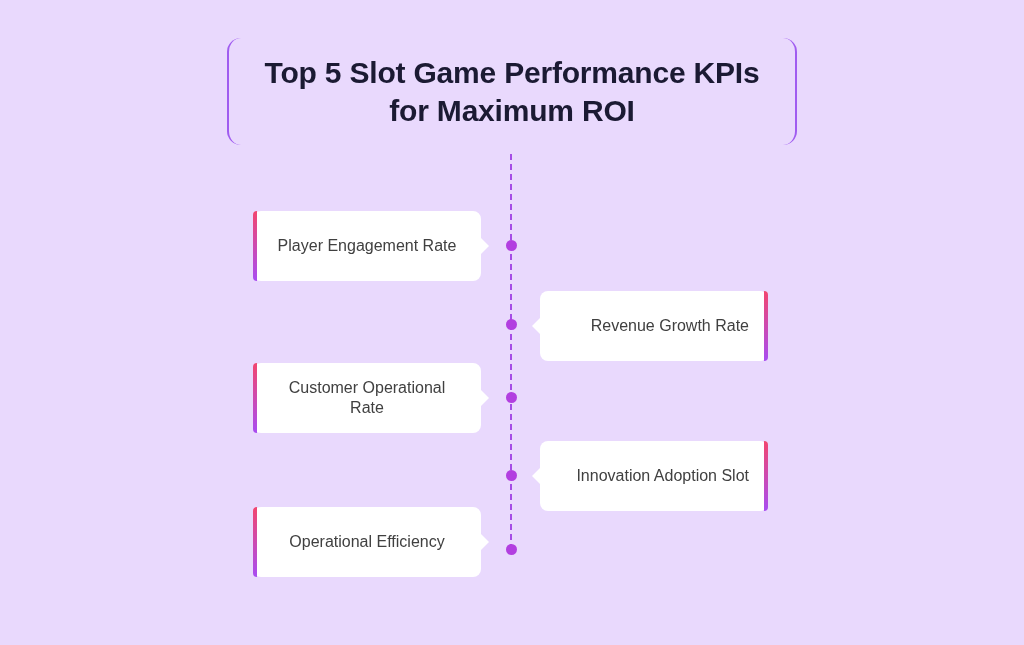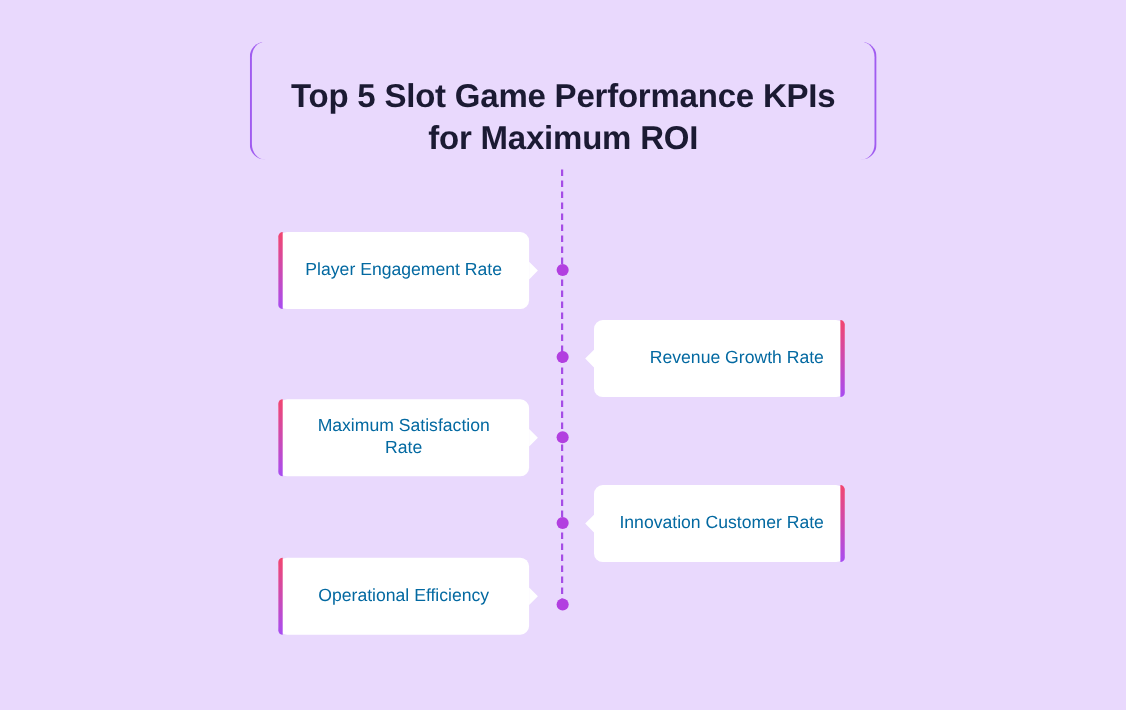--- a/index.html
+++ b/index.html
@@ -7,21 +7,21 @@
     width: 1024px; height: 645px; overflow: hidden;
     background: #e9d9fd;
     font-family: "Liberation Sans", sans-serif;
     position: relative;
   }
   .title-box {
     position: absolute; left: 227px; top: 38px; width: 570px; height: 107px;
     box-sizing: border-box;
     border-left: 2px solid #a05cf0; border-right: 2px solid #a05cf0;
     border-radius: 14px;
-    display: flex; align-items: flex-end; justify-content: center; text-align: center;
+    display: flex; align-items: center; justify-content: center; text-align: center;
   }
   .title-box::before, .title-box::after {
     content: ""; position: absolute; top: 0; bottom: 0; width: 12px;
   }
   .title-text {
     font-size: 30px; font-weight: bold; line-height: 38px; color: #1b1a33;
     letter-spacing: -0.2px; width: 540px;
   }
   .timeline {
     position: absolute; left: 510px; top: 154px; height: 396px; width: 0;
@@ -48,21 +48,21 @@
     content: ""; position: absolute; right: -8px; top: 50%; margin-top: -8px;
     border-top: 8px solid transparent; border-bottom: 8px solid transparent;
     border-left: 8px solid #ffffff;
   }
   .card.right::after {
     content: ""; position: absolute; left: -8px; top: 50%; margin-top: -8px;
     border-top: 8px solid transparent; border-bottom: 8px solid transparent;
     border-right: 8px solid #ffffff;
   }
   .card-label {
-    font-size: 16px; line-height: 20px; color: #0369a1; width: 190px;
+    font-size: 16px; line-height: 20px; color: #404040; width: 190px;
   }
 </style>
 </head>
 <body>
 
 <div class="title-box">
   <div class="title-text">Top 5 Slot Game Performance KPIs for Maximum ROI</div>
 </div>
 
 <div class="timeline"></div>
@@ -73,20 +73,20 @@
 <div class="dot" style="top:470px"></div>
 <div class="dot" style="top:544px"></div>
 
 <div class="card left" style="top:211px">
   <div class="card-label">Player Engagement Rate</div>
 </div>
 <div class="card right" style="top:291px">
   <div class="card-label">Revenue Growth Rate</div>
 </div>
 <div class="card left" style="top:363px">
-  <div class="card-label">Maximum Satisfaction Rate</div>
+  <div class="card-label">Customer Operational Rate</div>
 </div>
 <div class="card right" style="top:441px">
-  <div class="card-label">Innovation Customer Rate</div>
+  <div class="card-label">Innovation Adoption Slot</div>
 </div>
 <div class="card left" style="top:507px">
   <div class="card-label">Operational Efficiency</div>
 </div>
 
 </body></html>

